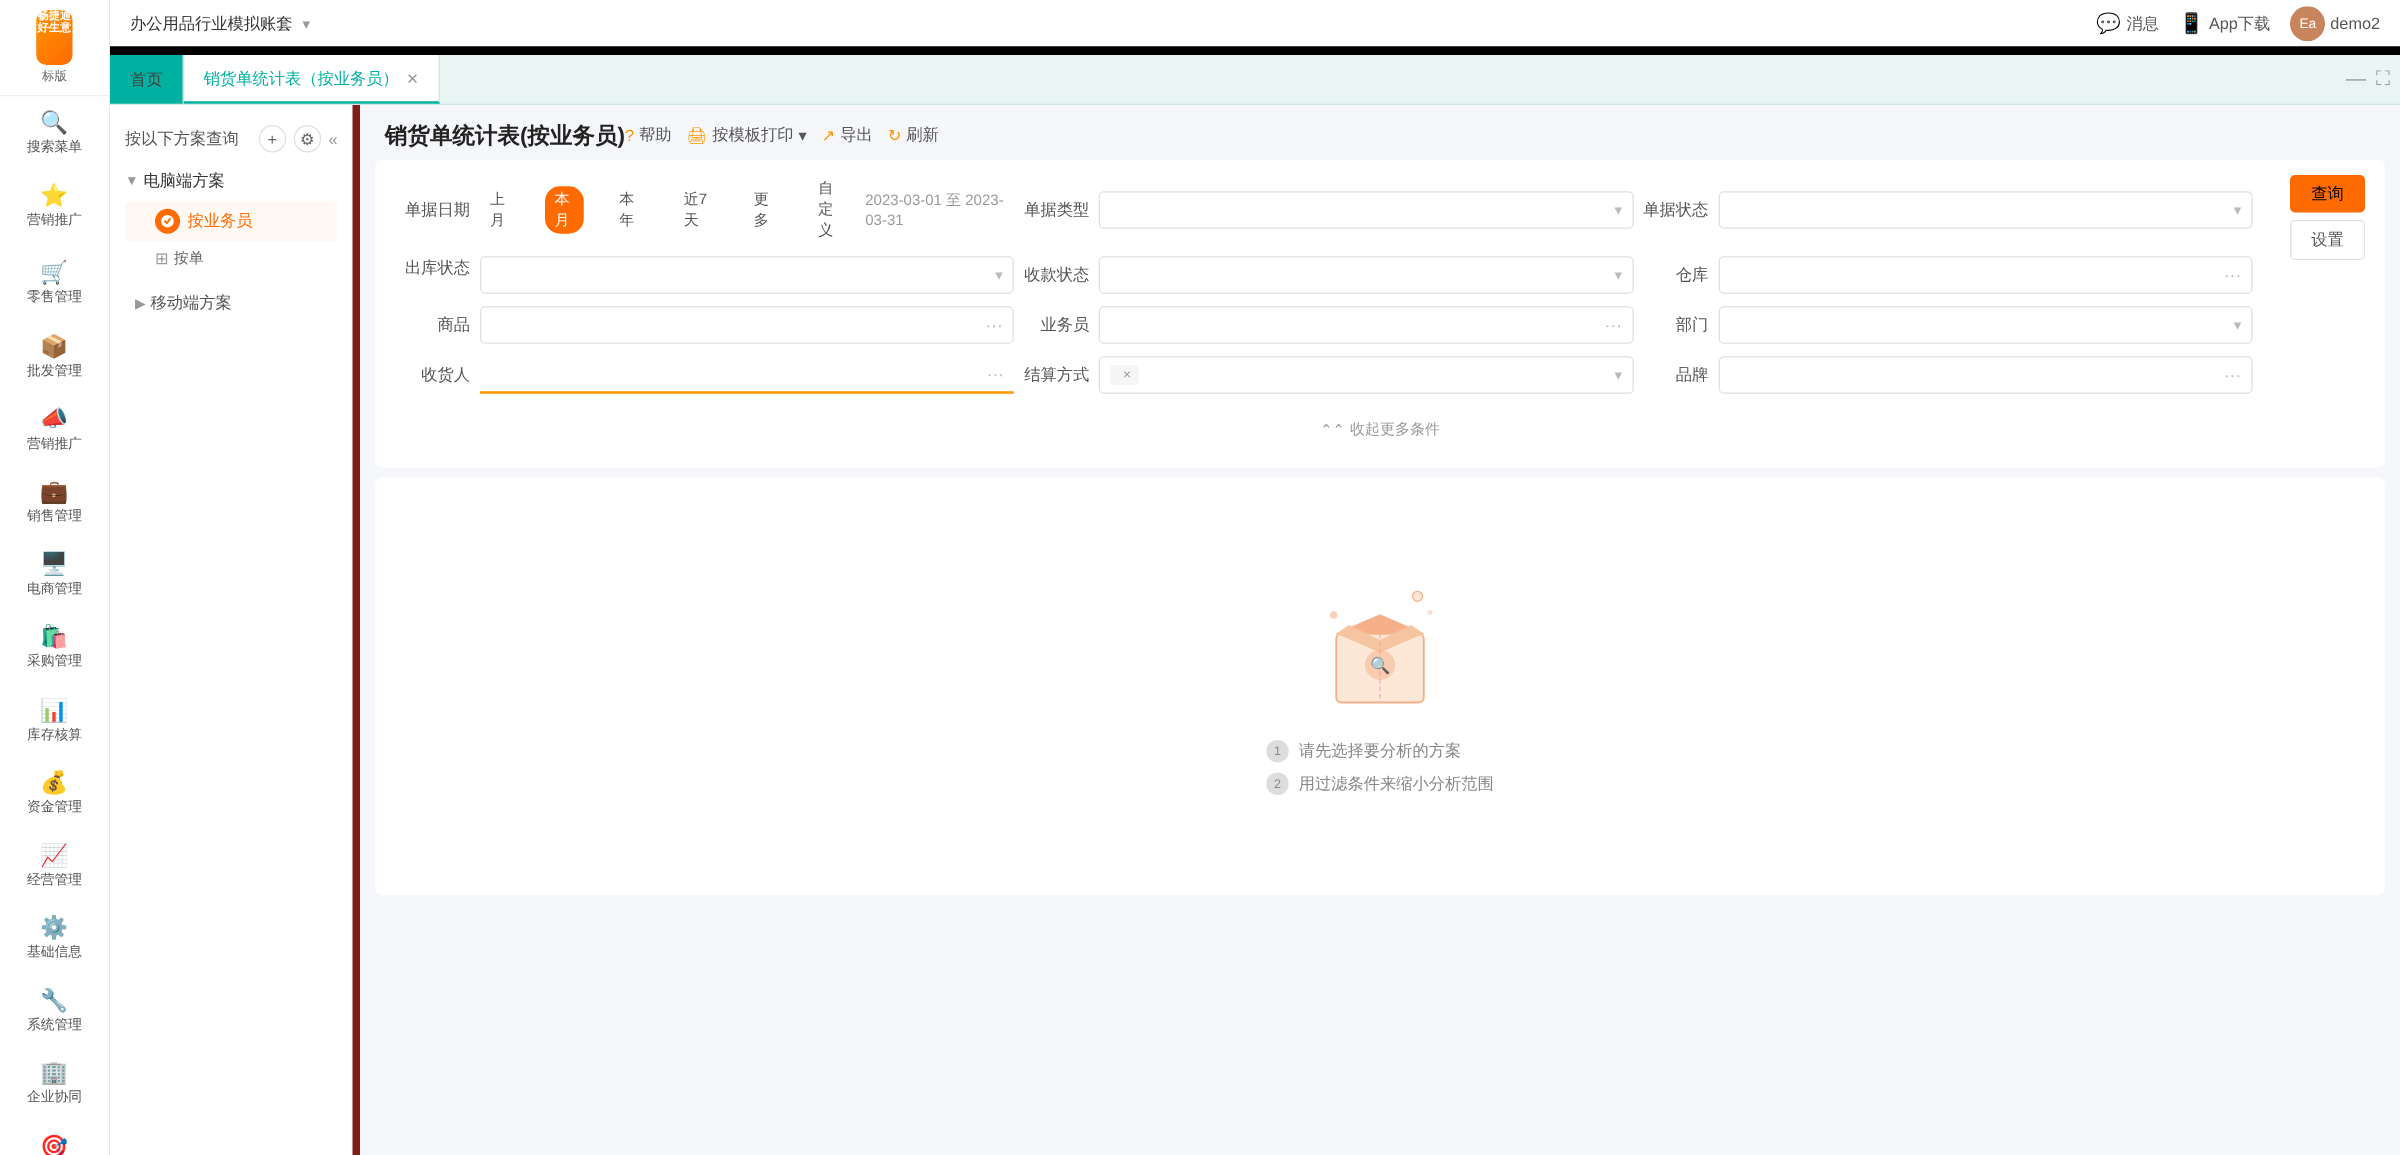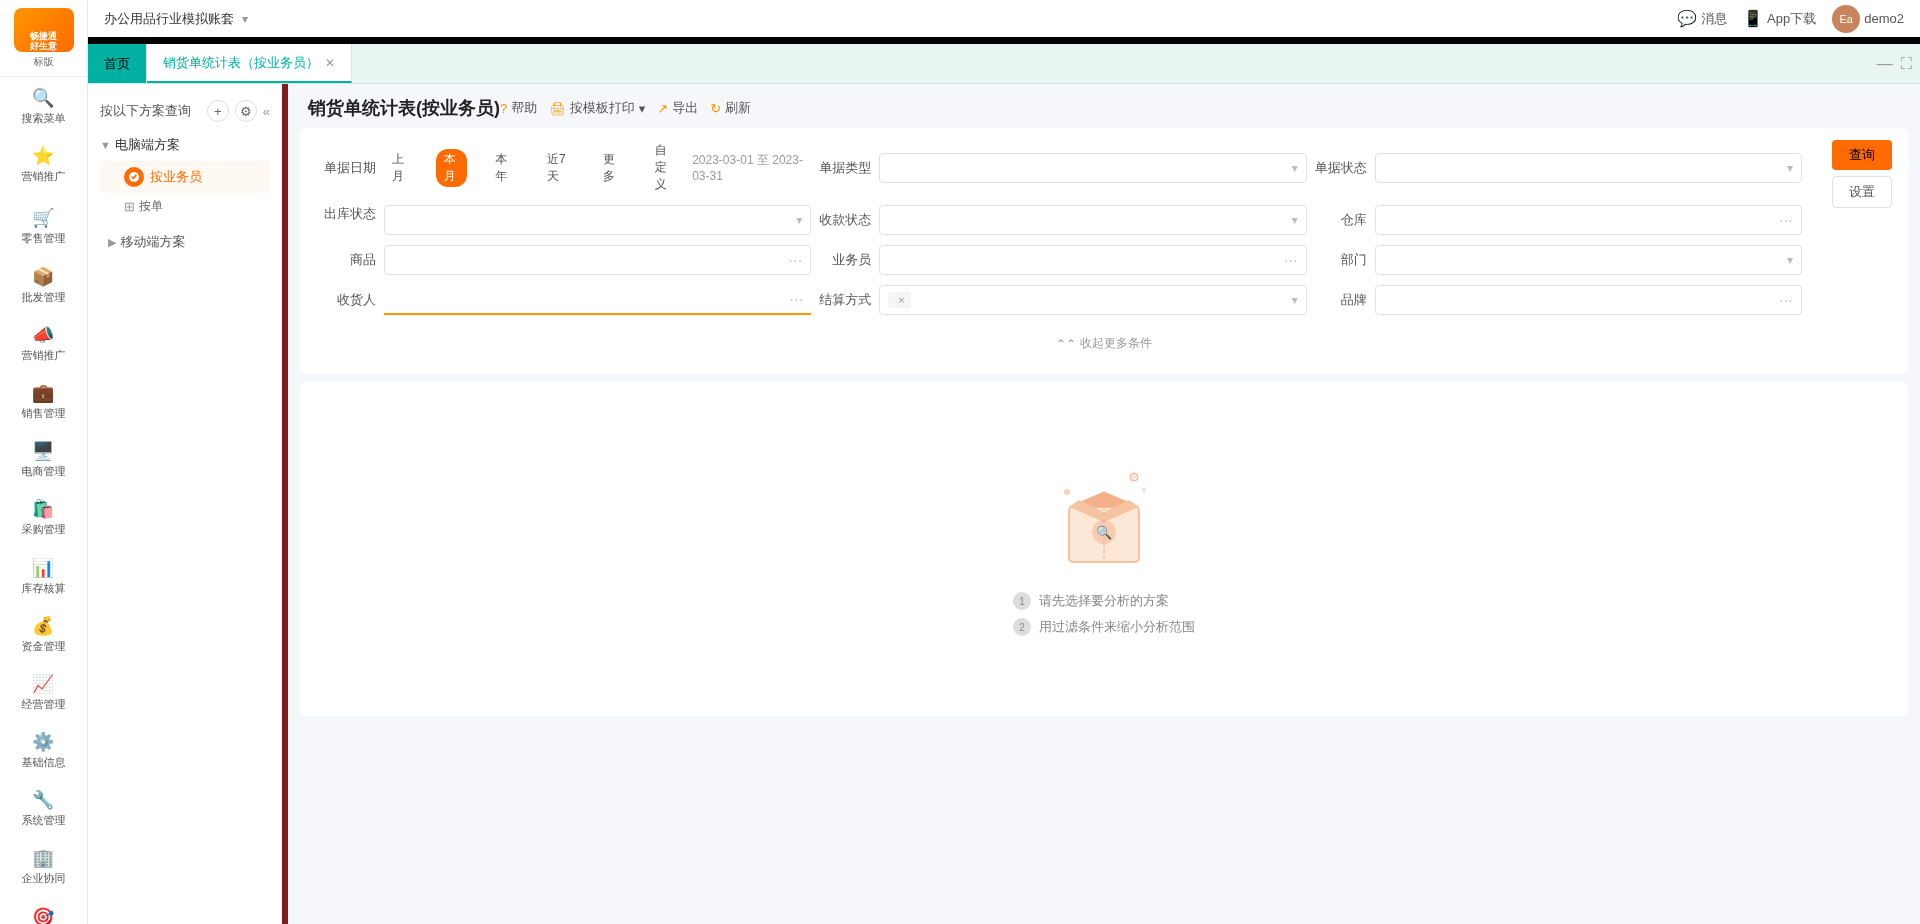--- a/index.html
+++ b/index.html
@@ -1,21 +1,21 @@
 <!DOCTYPE html>
 <html><head>
   <meta charset="utf-8">
   <style>
     * { box-sizing: border-box; margin: 0; padding: 0; }
     body { font-family: "Microsoft YaHei", "PingFang SC", sans-serif; font-size: 13px; background: #f5f5f5; display: flex; height: 924px; overflow: hidden; }
 
     
     .sidebar { width: 88px; background: #fff; border-right: 1px solid #e8e8e8; display: flex; flex-direction: column; align-items: center; flex-shrink: 0; height: 100%; overflow-y: auto; }
     .sidebar-logo { width: 100%; padding: 8px 0; display: flex; flex-direction: column; align-items: center; background: #fff; border-bottom: 1px solid #f0f0f0; }
-    .logo-icon { width: 60px; height: 44px; border-radius: 8px; background: linear-gradient(135deg, #ff9500, #ff6b00); display: flex; align-items: flex-end; justify-content: center; color: white; font-size: 10px; font-weight: bold; text-align: center; line-height: 1.2; }
+    .logo-icon { width: 29px; height: 44px; border-radius: 8px; background: linear-gradient(135deg, #ff9500, #ff6b00); display: flex; align-items: flex-start; justify-content: center; color: white; font-size: 10px; font-weight: bold; text-align: center; line-height: 1.2; }
     .logo-text { font-size: 10px; color: #666; margin-top: 3px; text-align: center; line-height: 1.3; }
     .sidebar-item { width: 100%; padding: 10px 4px; display: flex; flex-direction: column; align-items: center; cursor: pointer; color: #555; font-size: 12px; text-align: center; }
     .sidebar-item .s-icon { font-size: 18px; margin-bottom: 3px; }
     .sidebar-item .s-label { font-size: 11px; line-height: 1.2; }
     .sidebar-divider { width: 60%; height: 1px; background: #f0f0f0; margin: 2px 0; }
 
     
     .main-wrap { flex: 1; display: flex; flex-direction: column; height: 100%; overflow: hidden; }
 
     
@@ -25,21 +25,21 @@
     .topbar-arrow { color: #999; font-size: 12px; }
     .topbar-right { display: flex; align-items: center; gap: 16px; }
     .topbar-btn { display: flex; align-items: center; gap: 4px; color: #555; font-size: 13px; cursor: pointer; }
     .topbar-btn .icon { font-size: 16px; }
     .user-avatar { width: 28px; height: 28px; border-radius: 50%; background: #d0a080; display: flex; align-items: center; justify-content: center; color: white; font-size: 11px; overflow: hidden; }
 
     
     .tabbar { height: 40px; background: #e8f5f3; display: flex; align-items: stretch; flex-shrink: 0; border-bottom: 1px solid #d0e8e4; }
     .tab { display: flex; align-items: center; padding: 0 16px; cursor: pointer; color: #555; font-size: 13px; gap: 6px; border-right: 1px solid #d0e8e4; }
     .tab.active { background: #fff; color: #00b0a0; font-weight: 500; border-bottom: 2px solid #00b0a0; }
-    .tab-home { background: #00b0a0; color: #000000; }
+    .tab-home { background: #00b0a0; color: #404040; }
     .tab-close { color: #999; font-size: 12px; cursor: pointer; }
     .tabbar-actions { margin-left: auto; display: flex; align-items: center; padding: 0 8px; gap: 8px; }
     .tab-action-btn { color: #999; cursor: pointer; font-size: 16px; }
 
     
     .page-content { flex: 1; display: flex; overflow: hidden; }
 
     
     .left-panel { width: 200px; background: #fff; border-right: 6px solid #7f1d1d; flex-shrink: 0; overflow-y: auto; padding: 8px 0; }
     .left-panel-header { display: flex; align-items: center; justify-content: space-between; padding: 8px 12px; font-size: 13px; color: #333; }

